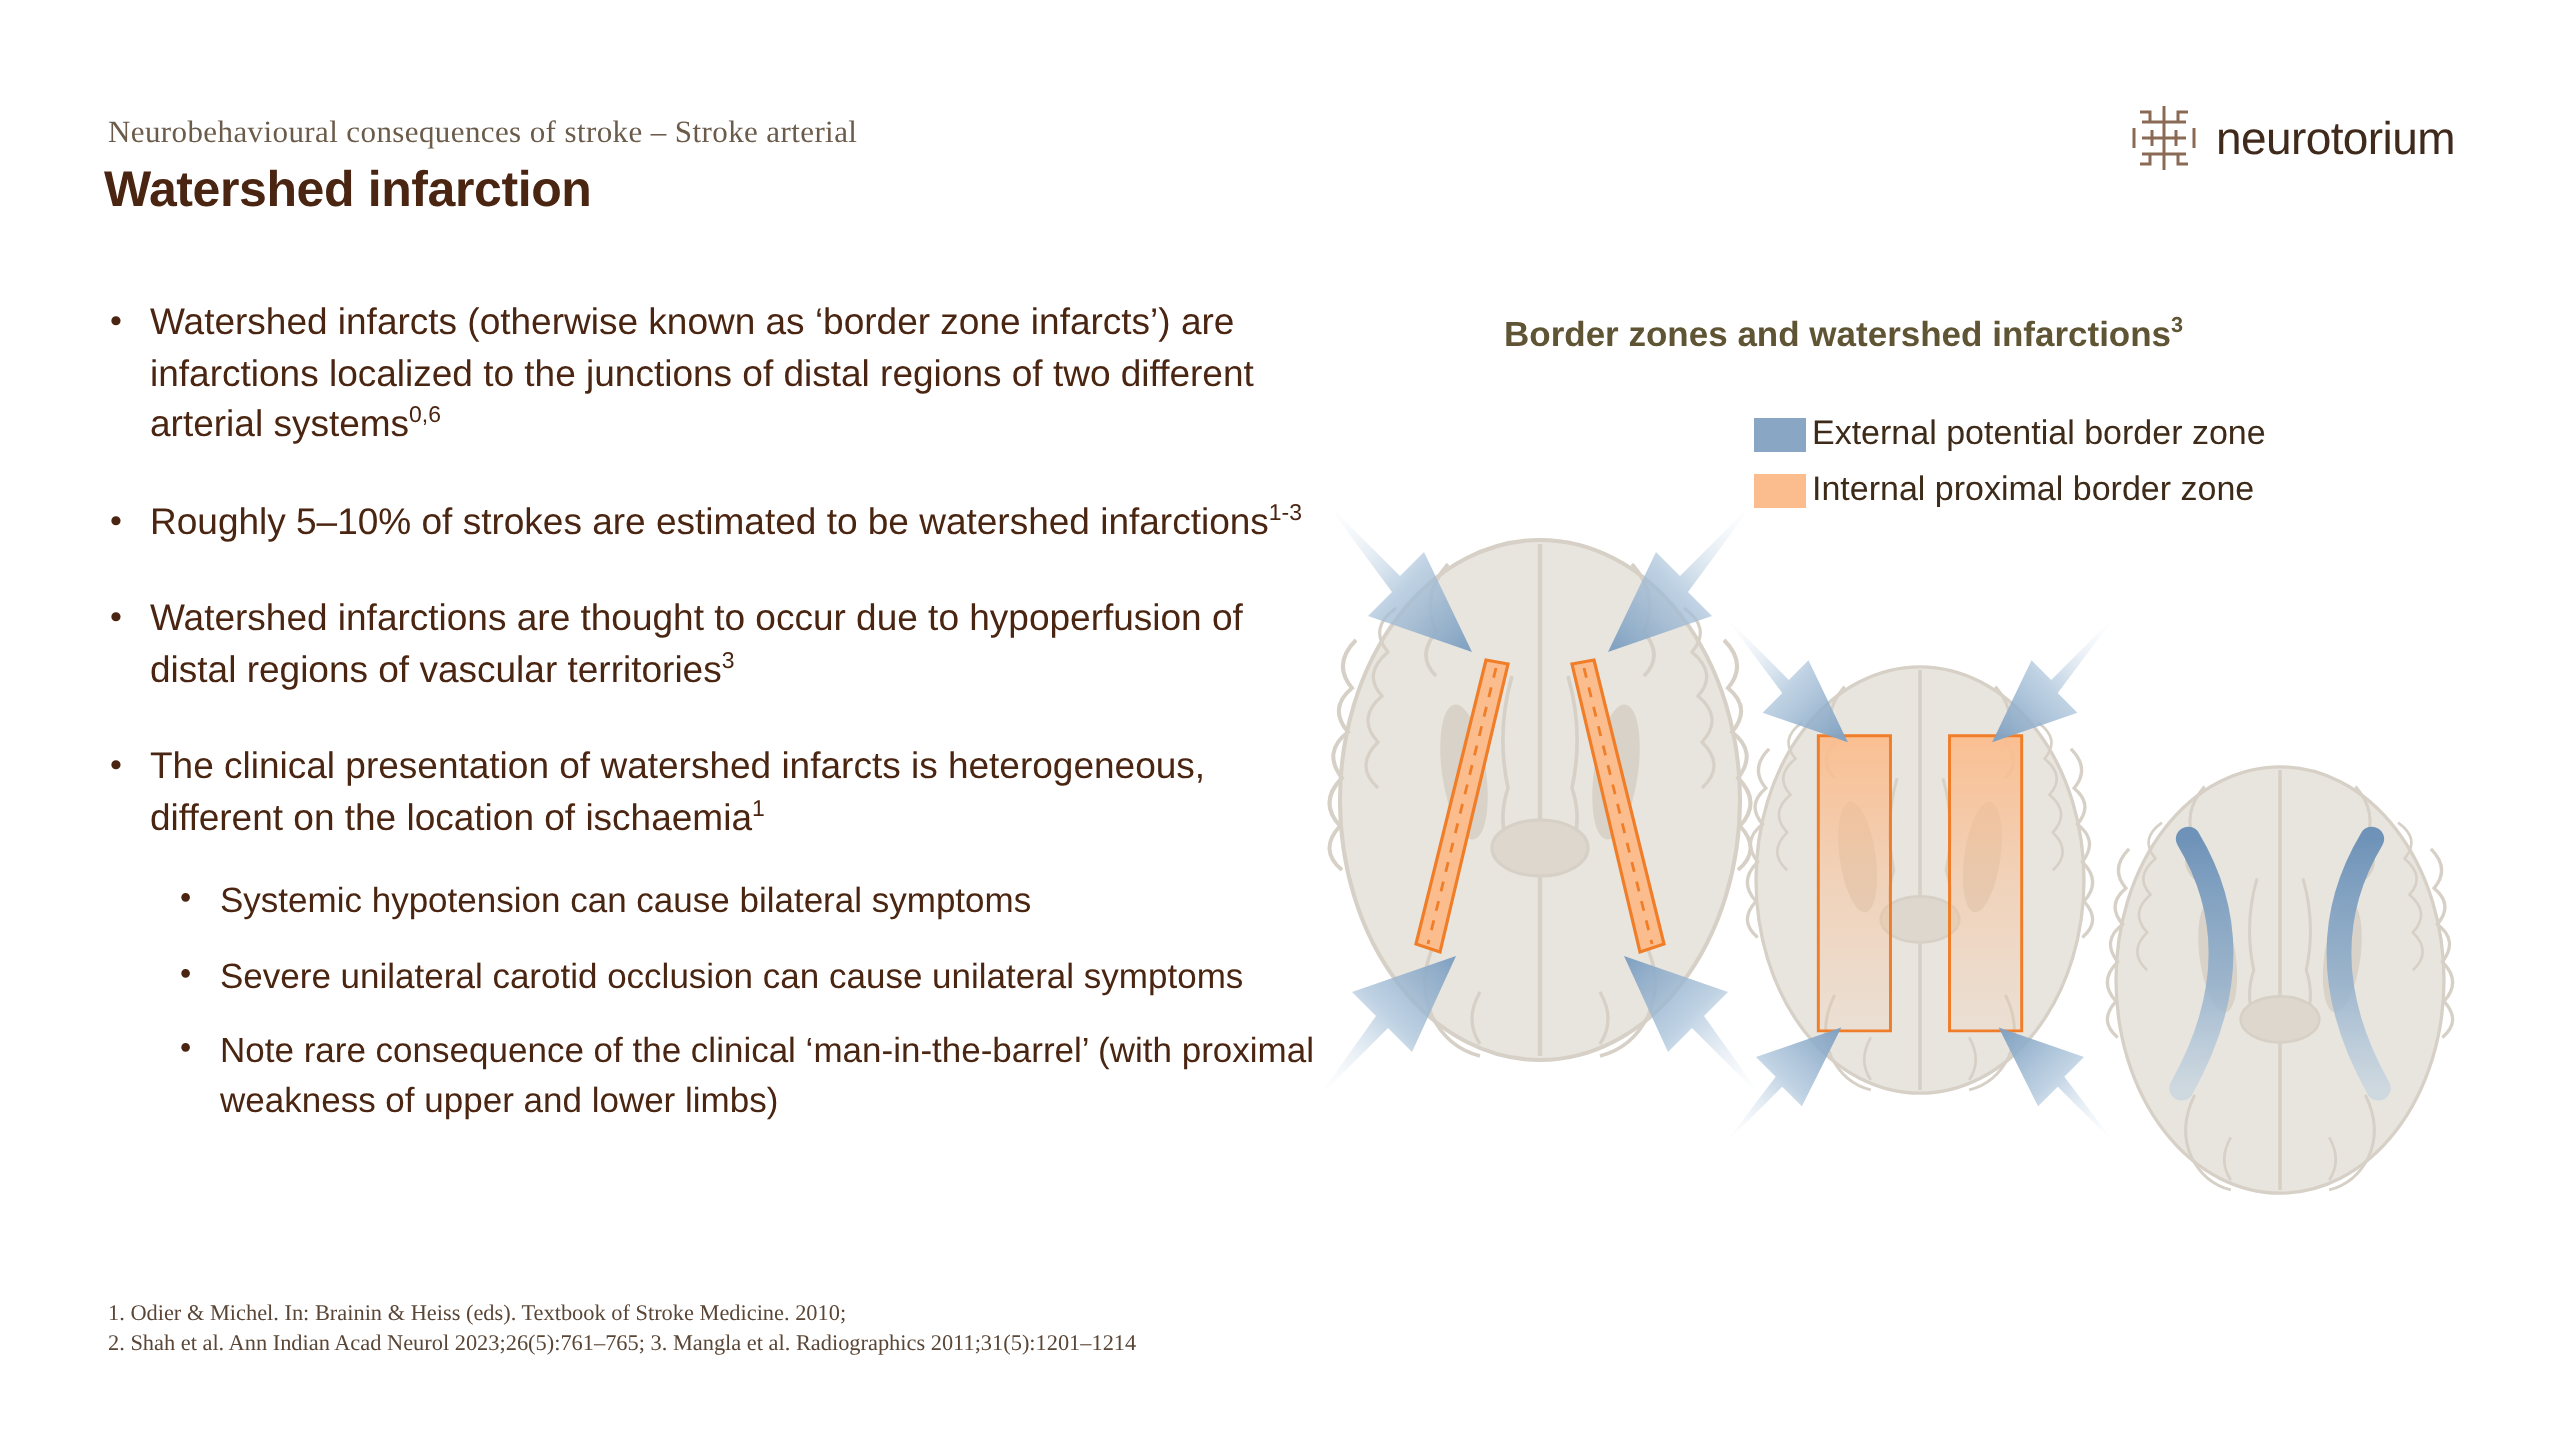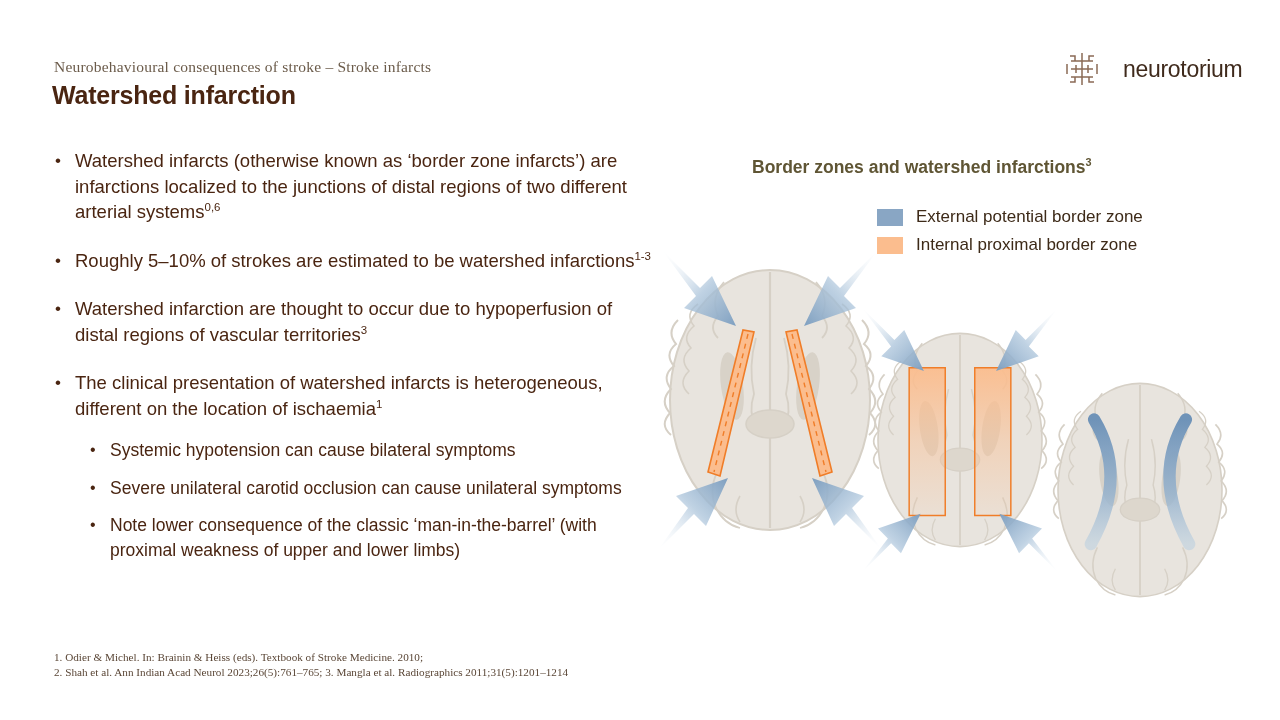--- a/index.html
+++ b/index.html
@@ -43,21 +43,21 @@
     white-space: nowrap;
   }
 
   
   .logo {
     position: absolute;
     left: 1063px;
     top: 50px;
     display: flex;
     align-items: center;
-    gap: 22px;
+    gap: 7px;
   }
   .logo-mark { width: 38px; height: 38px; display: block; }
   .logo-text {
     font-family: "Liberation Sans", sans-serif;
     font-size: 23px;
     color: #3f2a1c;
     letter-spacing: -0.3px;
     line-height: 1;
   }
 
@@ -121,21 +121,21 @@
   .panel-title sup { font-size: 0.62em; vertical-align: super; line-height: 0; }
 
   .legend {
     position: absolute;
     left: 845px;
     top: 207px;
   }
   .legend-row {
     display: flex;
     align-items: center;
-    gap: 13px;
+    gap: 3px;
     margin-bottom: 8px;
     padding-left: 32px;
   }
   .swatch {
     width: 26px;
     height: 17px;
     flex: none;
   }
   .legend-label {
     font-size: 17px;
@@ -150,21 +150,21 @@
     width: 600px;
     height: 380px;
   }
   .figure svg { display: block; }
 </style>
 </head>
 <body>
 
 <div class="slide">
 
-  <div class="eyebrow">Neurobehavioural consequences of stroke – Stroke infarcts</div>
+  <div class="eyebrow">Neurobehavioural consequences of stroke – Stroke arterial</div>
   <div class="title">Watershed infarction</div>
 
   <div class="logo">
     <span>
       <svg class="logo-mark" viewBox="0 0 38 38" aria-hidden="true">
         <g fill="none" stroke="#8a6a55" stroke-width="1.5">
           <path d="M19 3 V35"></path>
           <path d="M8 11 H30"></path>
           <path d="M8 19 H30"></path>
           <path d="M8 27 H30"></path>
@@ -183,35 +183,35 @@
   </div>
 
   <div class="body-col">
     <div class="bullet">
       <span>Watershed infarcts (otherwise known as ‘border zone infarcts’) are infarctions localized to the junctions of distal regions of two different arterial systems</span><sup>0,6</sup>
     </div>
     <div class="bullet">
       <span>Roughly 5–10% of strokes are estimated to be watershed infarctions</span><sup>1-3</sup>
     </div>
     <div class="bullet">
-      <span>Watershed infarction are thought to occur due to hypoperfusion of distal regions of vascular territories</span><sup>3</sup>
+      <span>Watershed infarctions are thought to occur due to hypoperfusion of distal regions of vascular territories</span><sup>3</sup>
     </div>
     <div class="bullet">
       <span>The clinical presentation of watershed infarcts is heterogeneous, different on the location of ischaemia</span><sup>1</sup>
     </div>
 
     <div class="sub-list">
       <div class="bullet sub">
         <span>Systemic hypotension can cause bilateral symptoms</span>
       </div>
       <div class="bullet sub">
         <span>Severe unilateral carotid occlusion can cause unilateral symptoms</span>
       </div>
       <div class="bullet sub">
-        <span>Note lower consequence of the classic ‘</span><b>man-in-the-barrel</b><span>’ (with proximal weakness of upper and lower limbs)</span>
+        <span>Note rare consequence of the clinical ‘</span><b>man-in-the-barrel</b><span>’ (with proximal weakness of upper and lower limbs)</span>
       </div>
     </div>
   </div>
 
   <div class="footnotes">
     <div>1. Odier &amp; Michel. In: Brainin &amp; Heiss (eds). Textbook of Stroke Medicine. 2010;</div>
     <div>2. Shah et al. Ann Indian Acad Neurol 2023;26(5):761–765; 3. Mangla et al. Radiographics 2011;31(5):1201–1214</div>
   </div>
 
   <div class="panel-title">

